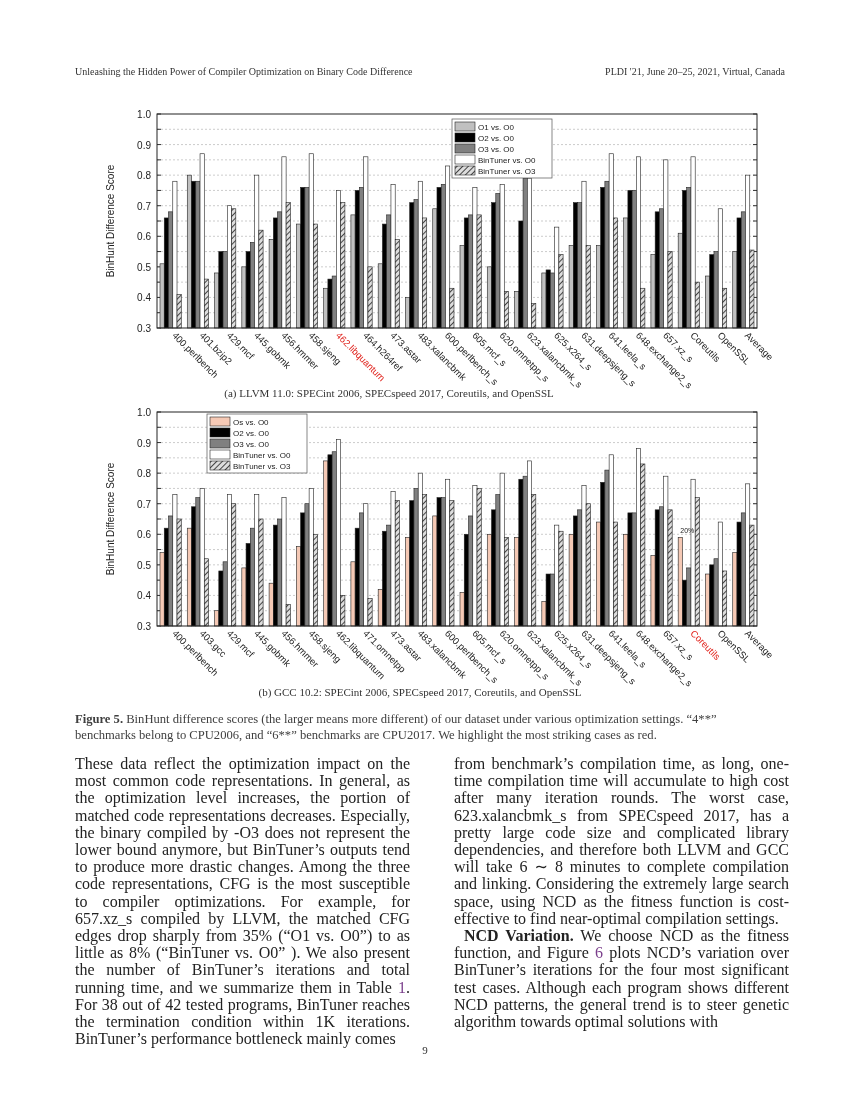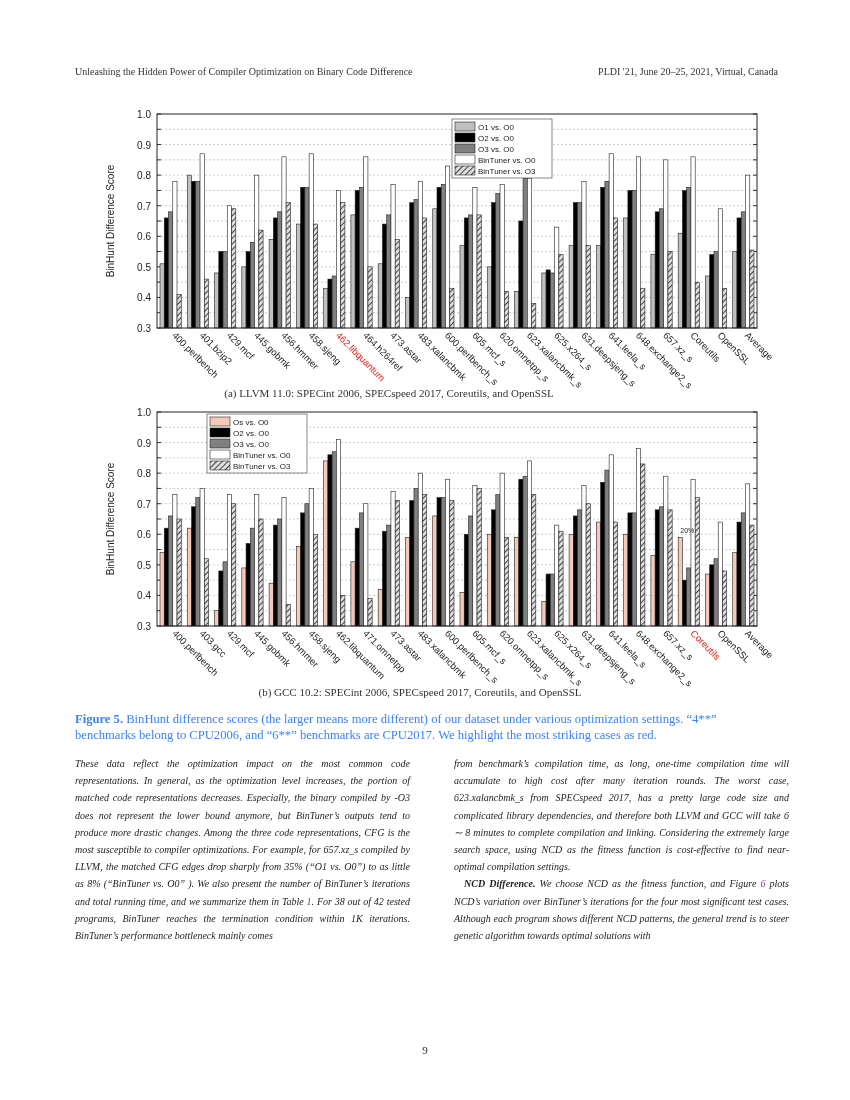--- a/index.html
+++ b/index.html
@@ -1,24 +1,24 @@
 <!DOCTYPE html>
 <html><head>
 <meta charset="utf-8">
 <style>
   html,body{margin:0;padding:0;background:#fff;}
   body{width:850px;height:1100px;position:relative;overflow:hidden;font-family:"Liberation Serif",serif;color:#222;}
   .hdr{position:absolute;top:66px;font-family:Liberation Serif, serif;font-size:10px;color:#333;}
-  .hdr.l{left:75px;} .hdr.r{right:72px;}
+  .hdr.l{left:75px;} .hdr.r{right:65px;}
   .fig{position:absolute;left:100px;width:690px;}
   svg text{font-family:"Liberation Sans",sans-serif;}
   .subcap{position:absolute;left:0;width:778px;text-align:center;font-size:11px;color:#333;}
-  .caption{position:absolute;left:75px;top:711px;width:702px;font-size:12.6px;line-height:16px;color:#3b82f6;}
+  .caption{position:absolute;left:75px;top:711px;width:702px;font-size:12.6px;line-height:16px;color:#404040;}
   .caption b{font-weight:bold;}
-  .col{position:absolute;top:755px;width:335px;font-size:10px;line-height:17.2px;text-align:justify;color:#222;font-style:italic;}
+  .col{position:absolute;top:755px;width:335px;font-size:16px;line-height:17.2px;text-align:justify;color:#222;}
   .col.l{left:75px;} .col.r{left:454px;}
   .col p{margin:0;}
   .ref{color:#7b3f8c;}
   .pnum{position:absolute;top:1044px;left:0;width:850px;text-align:center;font-size:11px;color:#333;}
 </style>
 </head>
 <body>
 
 <div class="hdr l">Unleashing the Hidden Power of Compiler Optimization on Binary Code Difference</div>
 <div class="hdr r">PLDI '21, June 20–25, 2021, Virtual, Canada</div>
@@ -447,16 +447,16 @@
 <div class="caption">
   <b>Figure 5.</b><span> BinHunt difference scores (the larger means more different) of our dataset under various optimization settings. “4**” benchmarks belong to CPU2006, and “6**” benchmarks are CPU2017. We highlight the most striking cases as red.</span>
 </div>
 
 <div class="col l">
   <p><span>These data reflect the optimization impact on the most common code representations. In general, as the optimization level increases, the portion of matched code representations decreases. Especially, the binary compiled by -O3 does not represent the lower bound anymore, but BinTuner’s outputs tend to produce more drastic changes. Among the three code representations, CFG is the most susceptible to compiler optimizations. For example, for 657.xz_s compiled by LLVM, the matched CFG edges drop sharply from 35% (“O1 vs. O0”) to as little as 8% (“BinTuner vs. O0” ). We also present the number of BinTuner’s iterations and total running time, and we summarize them in Table </span><span class="ref">1</span><span>. For 38 out of 42 tested programs, BinTuner reaches the termination condition within 1K iterations. BinTuner’s performance bottleneck mainly comes</span></p>
 </div>
 
 <div class="col r">
   <p>from benchmark’s compilation time, as long, one-time compilation time will accumulate to high cost after many iteration rounds. The worst case, 623.xalancbmk_s from SPECspeed 2017, has a pretty large code size and complicated library dependencies, and therefore both LLVM and GCC will take 6 ∼ 8 minutes to complete compilation and linking. Considering the extremely large search space, using NCD as the fitness function is cost-effective to find near-optimal compilation settings.</p>
-  <p style="text-indent:10px;"><b>NCD Difference.</b><span>  We choose NCD as the fitness function, and Figure </span><span class="ref">6</span><span> plots NCD’s variation over BinTuner’s iterations for the four most significant test cases. Although each program shows different NCD patterns, the general trend is to steer genetic algorithm towards optimal solutions with</span></p>
+  <p style="text-indent:10px;"><b>NCD Variation.</b><span>  We choose NCD as the fitness function, and Figure </span><span class="ref">6</span><span> plots NCD’s variation over BinTuner’s iterations for the four most significant test cases. Although each program shows different NCD patterns, the general trend is to steer genetic algorithm towards optimal solutions with</span></p>
 </div>
 
 <div class="pnum">9</div>
 
 </body></html>

